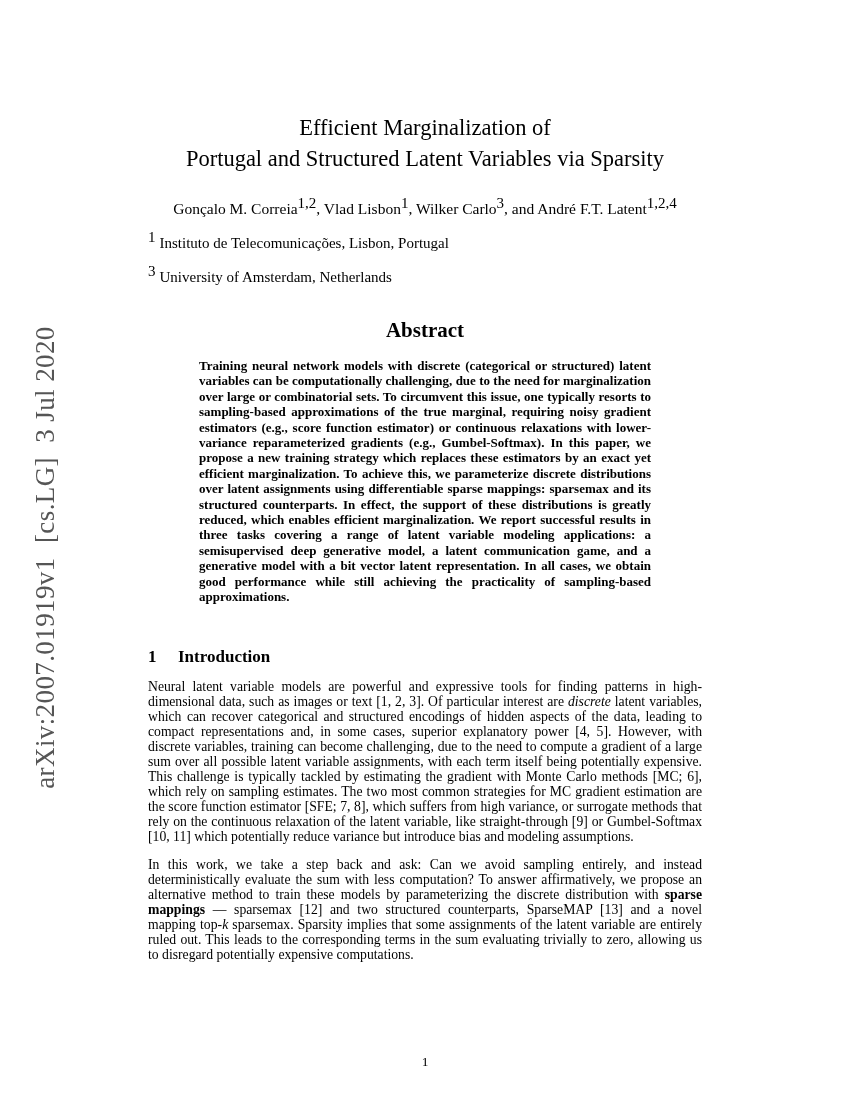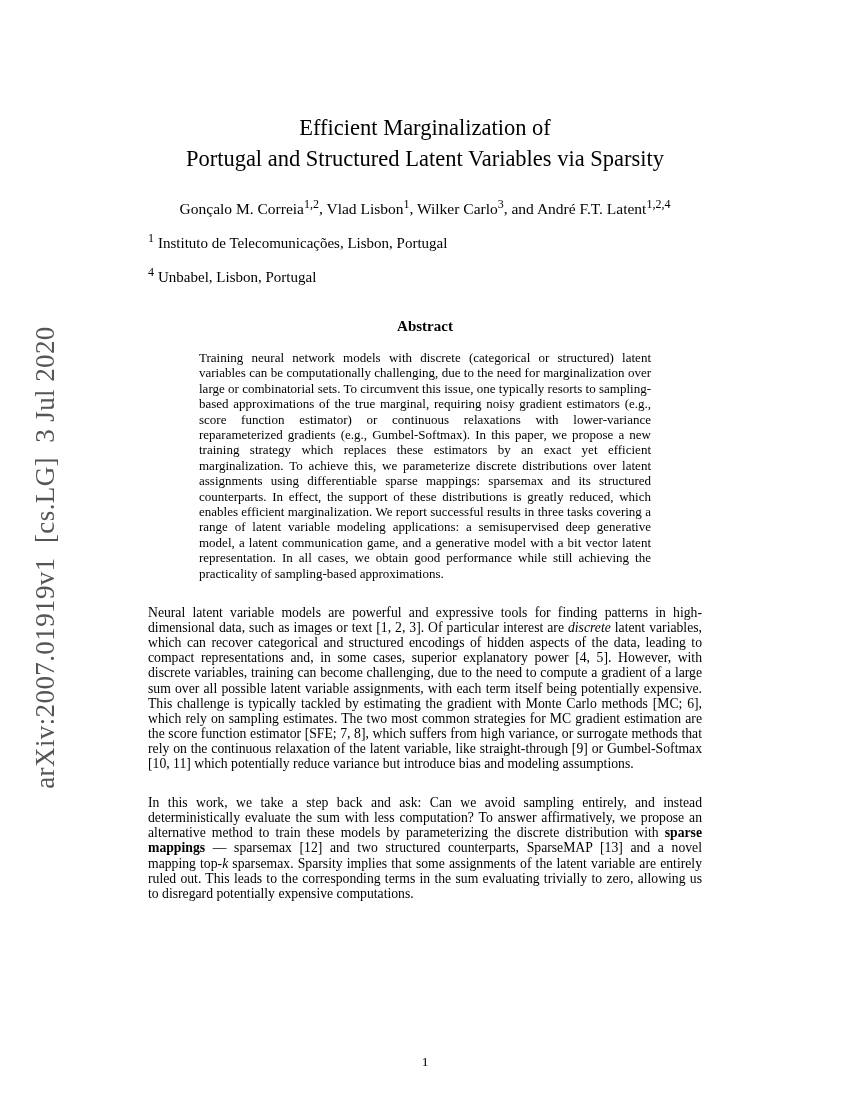--- a/index.html
+++ b/index.html
@@ -37,51 +37,52 @@
     font-size: 22.5px;
     line-height: 31px;
     font-family: Liberation Serif, serif;
   }
   .authors {
     margin-top: 26px;
     text-align: center;
     font-size: 15.5px;
   }
   .authors sup, .affil sup {
-    font-size: 12px;
+    font-size: 15px;
     line-height: 0;
   }
   .affil {
     text-align: left;
     font-size: 15px;
     line-height: 17px;
     margin-top: 17px;
   }
   .affil .affil-text { margin-left: 4px; }
   .abstract-head {
     text-align: center;
     font-weight: bold;
-    font-size: 15px;
+    font-size: 21px;
     margin-top: 32px;
   }
   .abstract {
     margin: 15px auto 0 auto;
     width: 452px;
     font-size: 13px;
     line-height: 15.4px;
     text-align: justify;
+    font-weight: bold;
   }
   .section-head {
     margin-top: 42px;
     font-size: 17px;
     font-weight: bold;
   }
   .section-num { display: inline-block; width: 30px; }
   .body-par {
-    margin-top: 24px;
+    margin-top: 12px;
     font-size: 13.7px;
     line-height: 15.1px;
     text-align: justify;
   }
   .it { font-style: italic; }
   .bf { font-weight: bold; }
   .pageno {
     position: absolute;
     left: 0;
     top: 1054px;
@@ -100,25 +101,26 @@
   <div class="title">
     <div>Efficient Marginalization of</div>
     <div>Portugal and Structured Latent Variables via Sparsity</div>
   </div>
 
   <div class="authors">
     <span class="author"><span></span><span>Gonçalo M. Correia</span><sup>1,2</sup></span><span class="author"><span>, </span><span>Vlad Lisbon</span><sup>1</sup></span><span class="author"><span>, </span><span>Wilker Carlo</span><sup>3</sup></span><span class="author"><span>, and </span><span>André F.T. Latent</span><sup>1,2,4</sup></span>
   </div>
 
   <div class="affil"><sup>1</sup><span class="affil-text">Instituto de Telecomunicações, Lisbon, Portugal</span></div>
-  <div class="affil"><sup>4</sup><span class="affil-text">Unbabel, Lisbon, Portugal</span></div>
+  <div class="affil"><sup>3</sup><span class="affil-text">University of Amsterdam, Netherlands</span></div>
 
   <div class="abstract-head">Abstract</div>
   <div class="abstract">Training neural network models with discrete (categorical or structured) latent variables can be computationally challenging, due to the need for marginalization over large or combinatorial sets. To circumvent this issue, one typically resorts to sampling-based approximations of the true marginal, requiring noisy gradient estimators (e.g., score function estimator) or continuous relaxations with lower-variance reparameterized gradients (e.g., Gumbel-Softmax). In this paper, we propose a new training strategy which replaces these estimators by an exact yet efficient marginalization. To achieve this, we parameterize discrete distributions over latent assignments using differentiable sparse mappings: sparsemax and its structured counterparts. In effect, the support of these distributions is greatly reduced, which enables efficient marginalization. We report successful results in three tasks covering a range of latent variable modeling applications: a semisupervised deep generative model, a latent communication game, and a generative model with a bit vector latent representation. In all cases, we obtain good performance while still achieving the practicality of sampling-based approximations.</div>
 
+  <div class="section-head"><span class="section-num">1</span><span>Introduction</span></div>
 
   <div class="body-par"><span>Neural latent variable models are powerful and expressive tools for finding patterns in high-dimensional data, such as images or text [1, 2, 3]. Of particular interest are </span><span class="it">discrete</span><span> latent variables, which can recover categorical and structured encodings of hidden aspects of the data, leading to compact representations and, in some cases, superior explanatory power [4, 5]. However, with discrete variables, training can become challenging, due to the need to compute a gradient of a large sum over all possible latent variable assignments, with each term itself being potentially expensive. This challenge is typically tackled by estimating the gradient with Monte Carlo methods [MC; 6], which rely on sampling estimates. The two most common strategies for MC gradient estimation are the score function estimator [SFE; 7, 8], which suffers from high variance, or surrogate methods that rely on the continuous relaxation of the latent variable, like straight-through [9] or Gumbel-Softmax [10, 11] which potentially reduce variance but introduce bias and modeling assumptions.</span></div>
 
   <div class="body-par"><span>In this work, we take a step back and ask: Can we avoid sampling entirely, and instead deterministically evaluate the sum with less computation? To answer affirmatively, we propose an alternative method to train these models by parameterizing the discrete distribution with </span><span class="bf">sparse mappings</span><span> — sparsemax [12] and two structured counterparts, SparseMAP [13] and a novel mapping top-</span><span class="it">k</span><span> sparsemax. Sparsity implies that some assignments of the latent variable are entirely ruled out. This leads to the corresponding terms in the sum evaluating trivially to zero, allowing us to disregard potentially expensive computations.</span></div>
 
 </div>
 
 <div class="pageno">1</div>
 
 </body></html>

